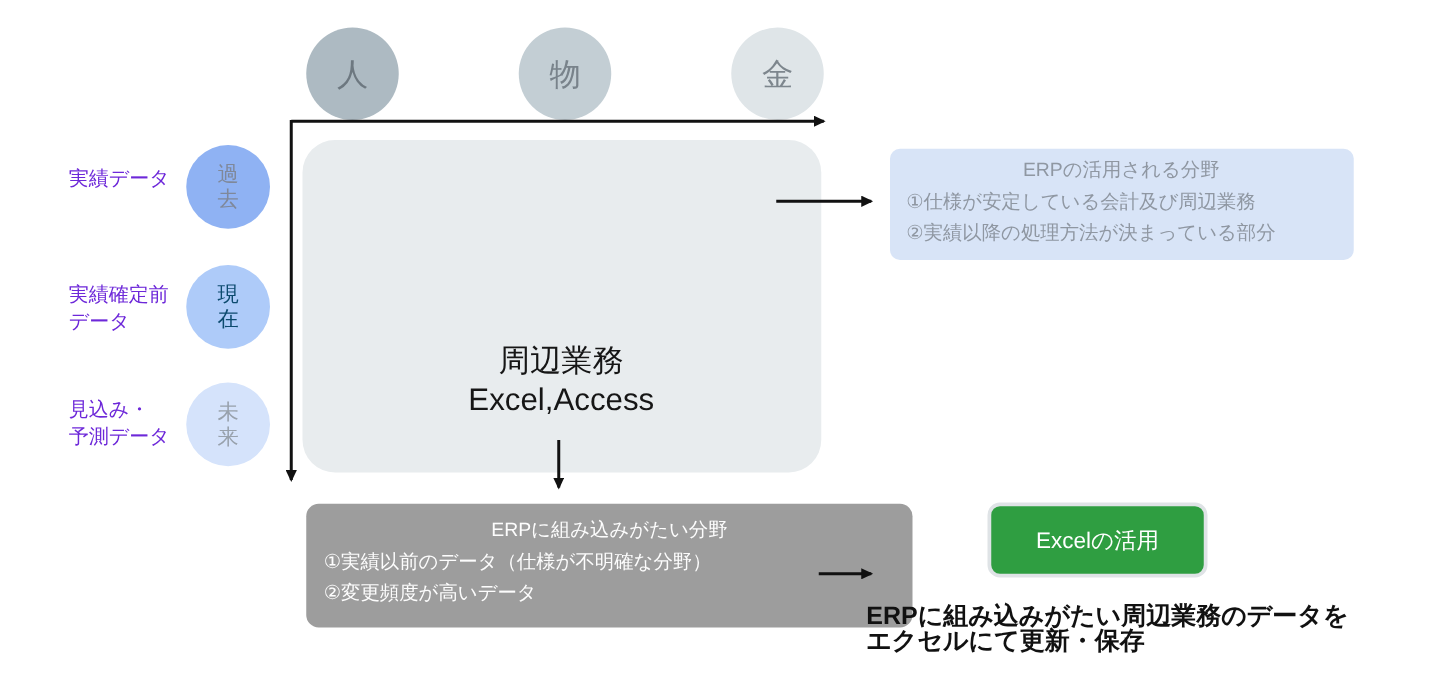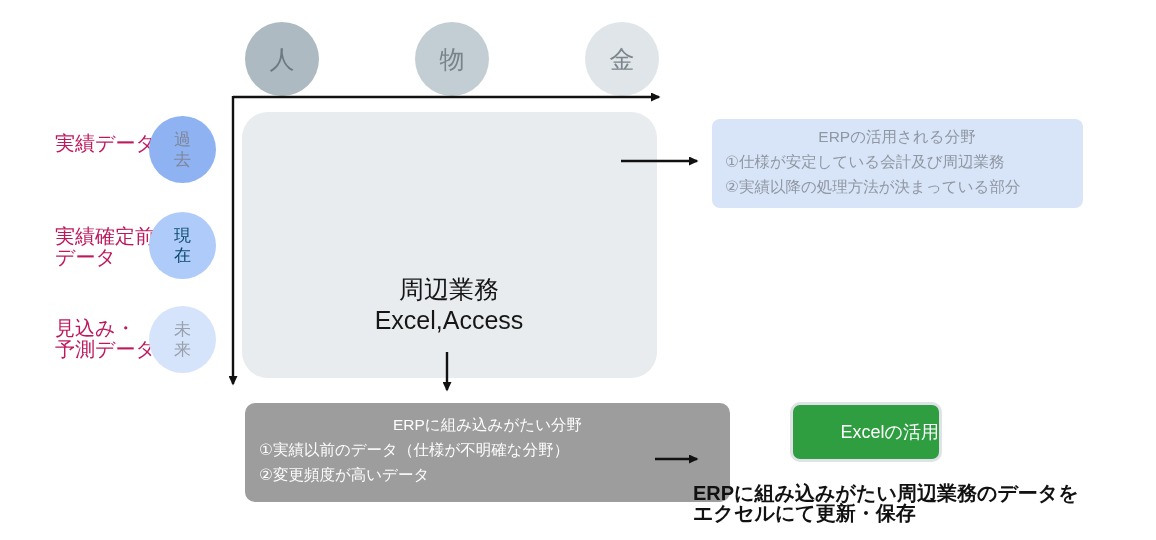--- a/index.html
+++ b/index.html
@@ -17,21 +17,21 @@
     position: absolute; width: 74px; height: 74px; border-radius: 50%;
     display: flex; align-items: center; justify-content: center;
     font-size: 25px; z-index: 2;
   }
   #tc-people { left: 245px; top: 22px; background: #adbac2; color: #6d7880; }
   #tc-goods  { left: 415px; top: 22px; background: #c3ced4; color: #79838b; }
   #tc-money  { left: 585px; top: 22px; background: #dfe5e8; color: #7d868d; }
 
   
   .row-label {
-    position: absolute; left: 55px; font-size: 20px; color: #be185d;
+    position: absolute; left: 55px; font-size: 16px; color: #6d28d9;
     line-height: 21px; white-space: nowrap; z-index: 2;
   }
   #lbl-actual   { top: 133px; }
   #lbl-pre      { top: 226px; }
   #lbl-forecast { top: 318px; }
 
   
   .time-circle {
     position: absolute; left: 149px; width: 67px; height: 67px; border-radius: 50%;
     display: flex; align-items: center; justify-content: center;
@@ -73,23 +73,23 @@
   
   .gray-box {
     position: absolute; left: 245px; top: 403px; width: 485px; height: 99px;
     background: #9d9d9d; border-radius: 10px; color: #fdfdfd;
     font-size: 15.5px; line-height: 25px; padding: 9px 14px 0 14px; z-index: 2;
   }
   .gray-box .box-title { text-align: center; }
 
   
   .green-btn {
-    position: absolute; left: 790px; top: 402px; width: 152px; height: 60px;
+    position: absolute; left: 790px; top: 402px; width: 176px; height: 60px;
     background: #2f9e41; border: 3px solid #dfe3e6; border-radius: 10px;
-    display: flex; align-items: center; justify-content: flex-end;
+    display: flex; align-items: center; justify-content: center;
     color: #ffffff; font-size: 18px; z-index: 2;
   }
 
   
   .caption {
     position: absolute; left: 693px; top: 484px; width: 390px;
     text-align: left; font-weight: bold; font-size: 20px; line-height: 19.5px;
     color: #111111; z-index: 2;
   }
 </style>

